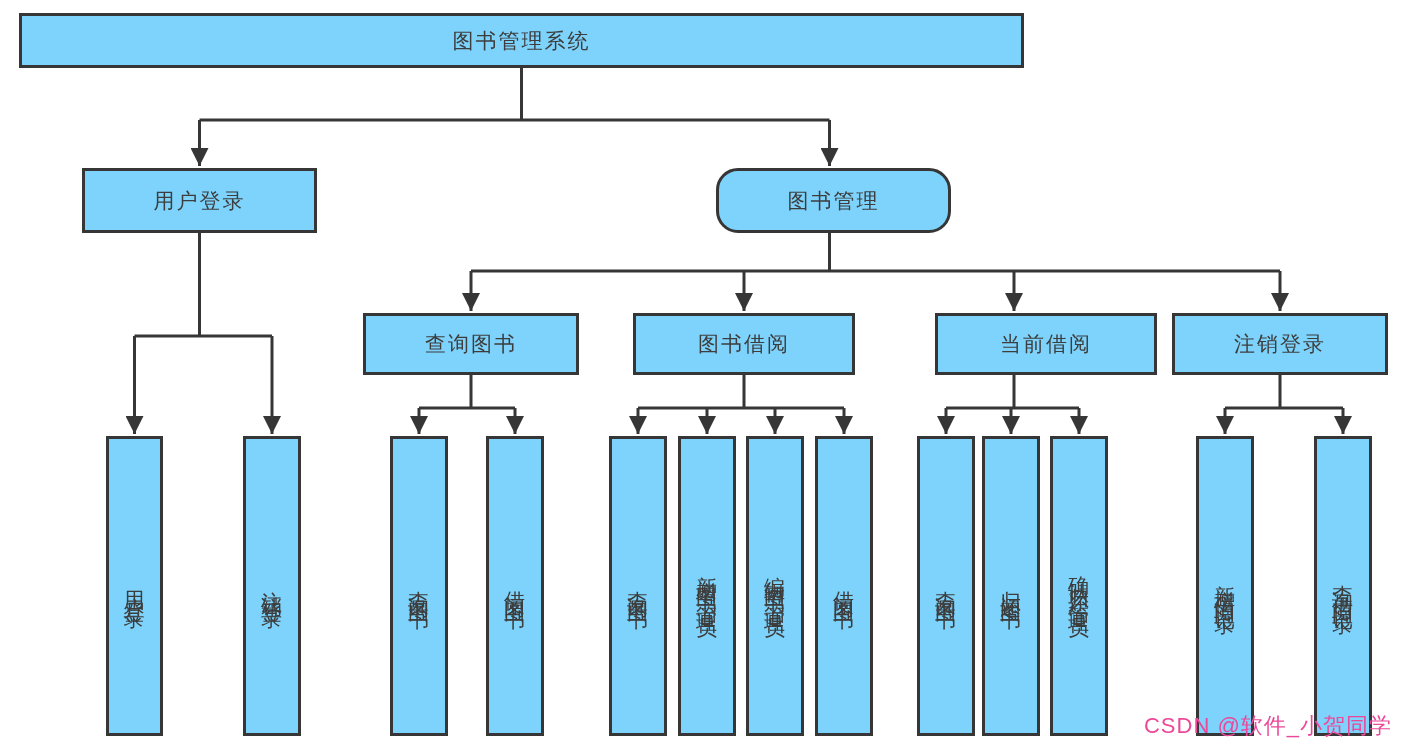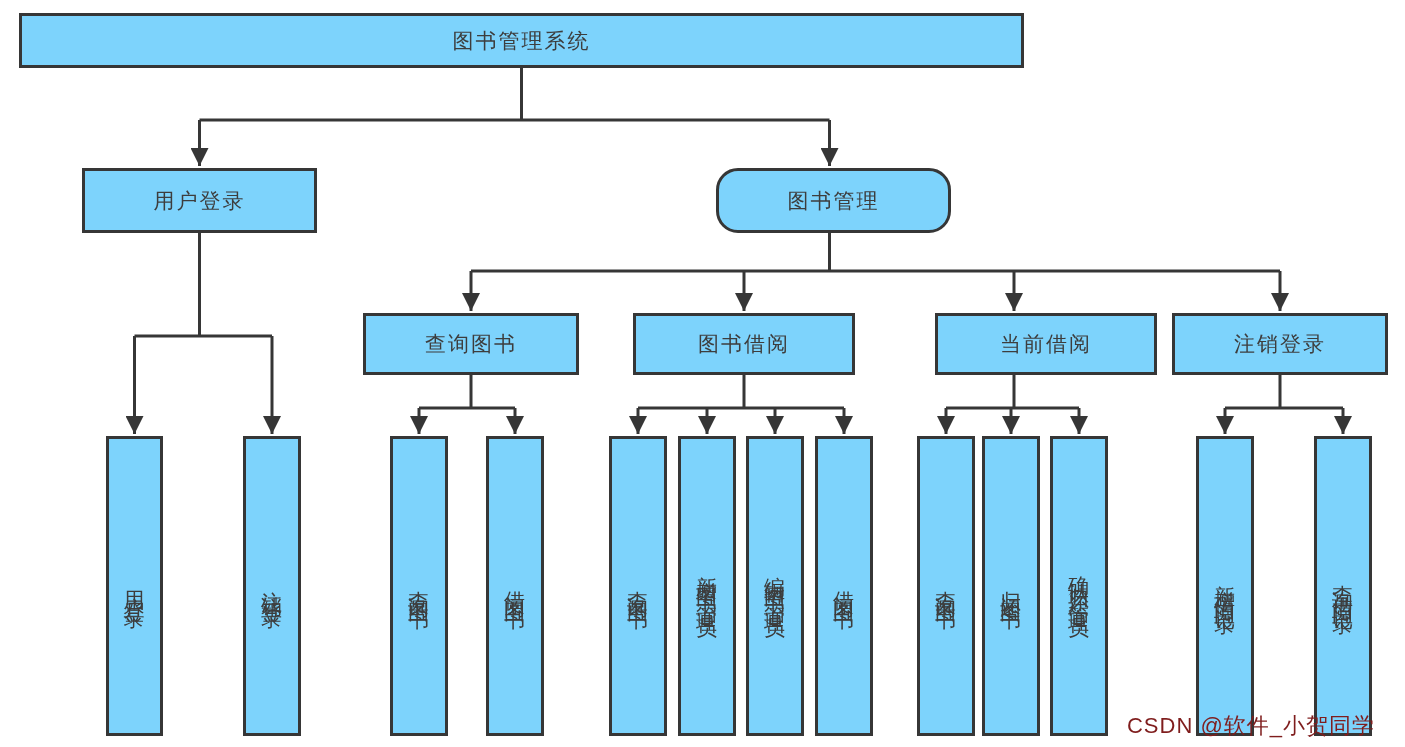--- a/index.html
+++ b/index.html
@@ -41,23 +41,23 @@
     text-align: center;
   }
   .vbox {
     writing-mode: vertical-rl;
     letter-spacing: 6px;
     line-height: 1;
     padding: 6px 0;
   }
   .watermark {
     position: absolute;
-    right: 30px;
+    right: 13px;
     bottom: 6px;
-    color: #7f1d1d;
+    color: #ec4899;
     font-size: 22px;
     letter-spacing: 1px;
     z-index: 3;
     white-space: nowrap;
   }
 </style>
 </head>
 <body>
 
 <div class="stage">

